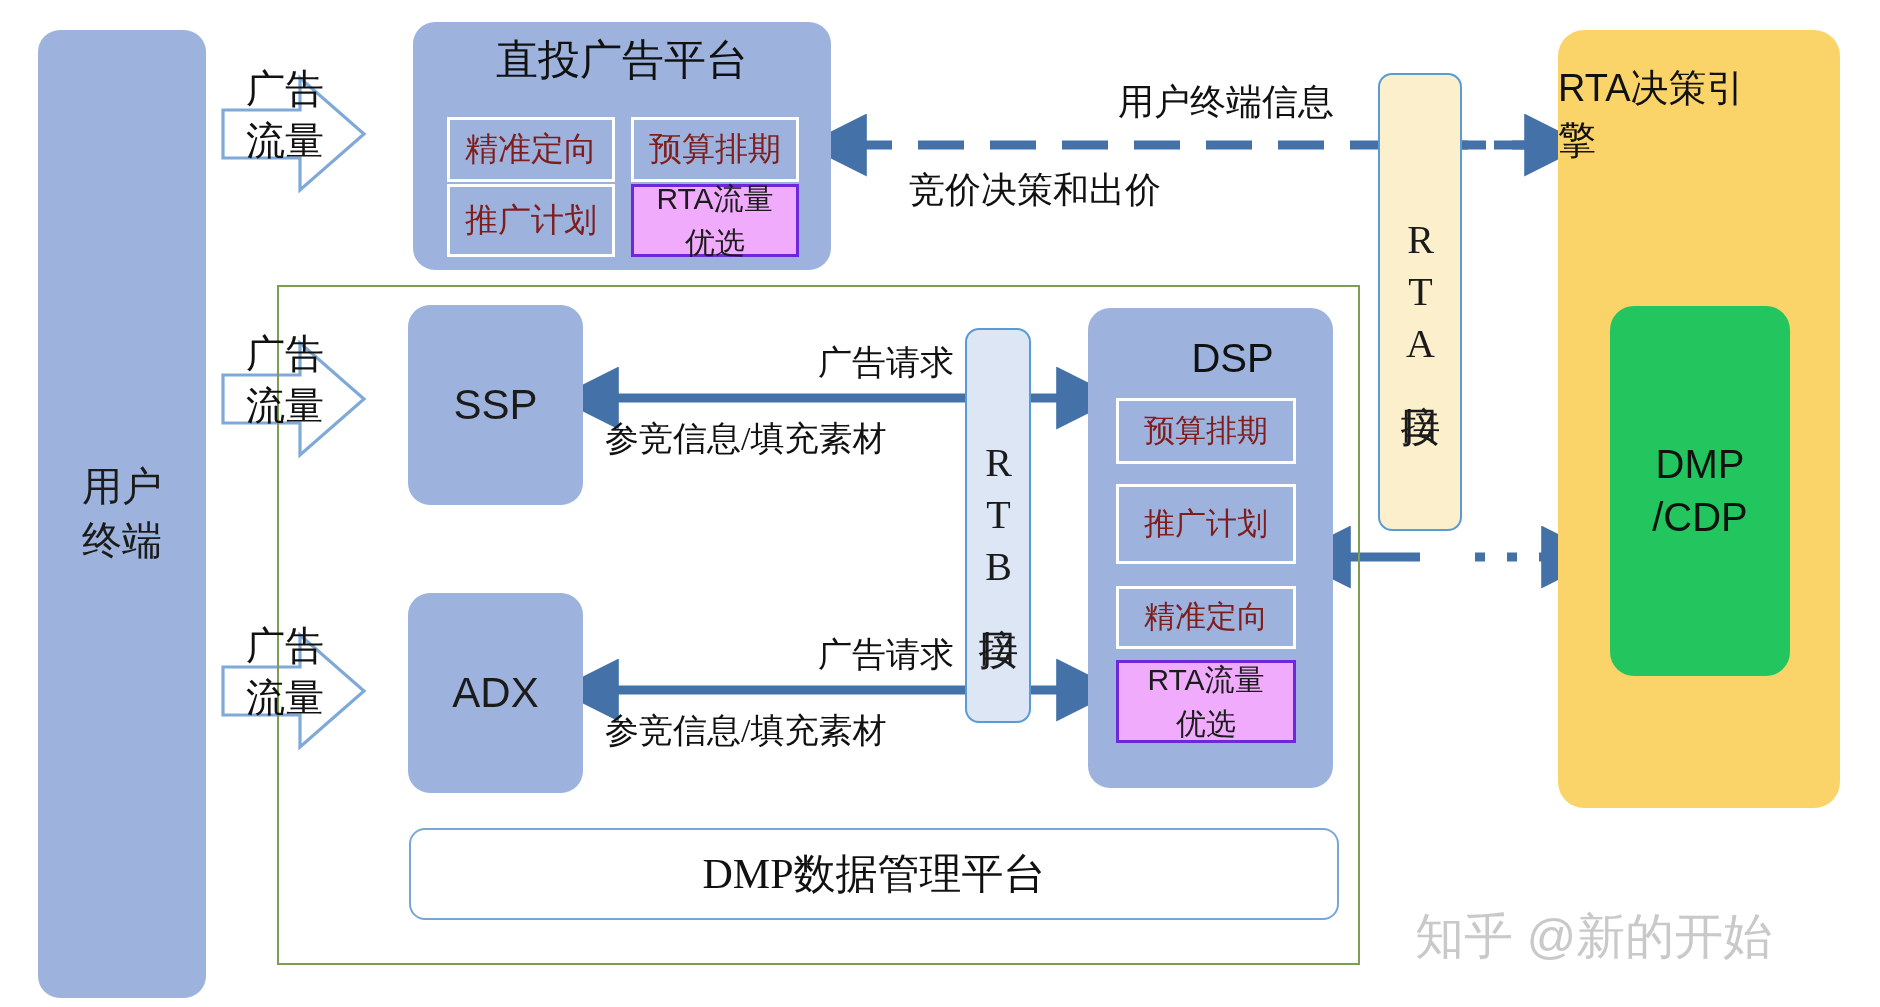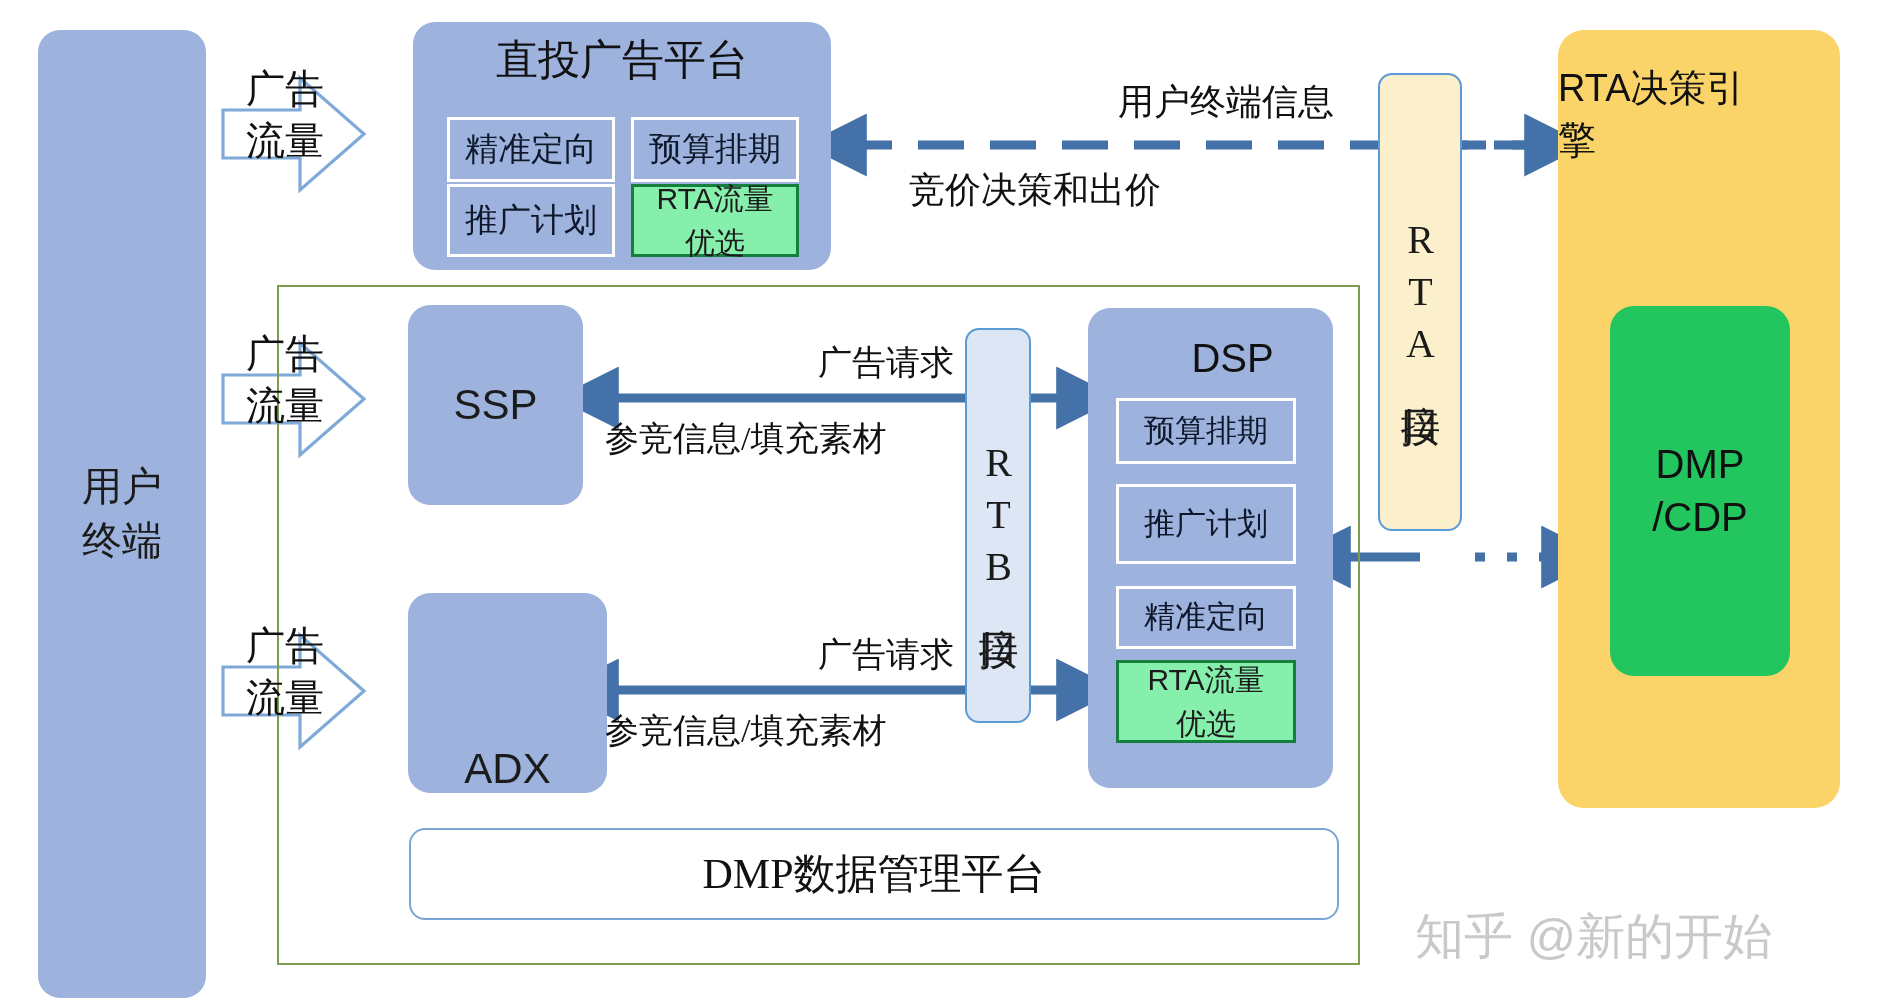--- a/index.html
+++ b/index.html
@@ -14,25 +14,25 @@
   
   .blue{
     background:#9DB3DE;border-radius:22px;color:#1b1b1b;
     display:flex;align-items:center;justify-content:center;text-align:center;
   }
   .blue.top{align-items:flex-start;}
 
   
   .cell{
     position:absolute;box-sizing:border-box;border:3px solid #ffffff;
-    color:#0f172a;display:flex;align-items:center;justify-content:center;
+    color:#7f1d1d;display:flex;align-items:center;justify-content:center;
     text-align:center;line-height:1.12;background:transparent;
   }
   .cell.gold{
-    background:#86efac;border:3px solid #15803d;color:#1b1b1b;gap:10px;
+    background:#f0abfc;border:3px solid #6d28d9;color:#1b1b1b;gap:10px;
   }
 
   
   .orange{
     background:#FBD469;border-radius:26px;color:#111;
     text-align:center;
   }
   .orange-inner{
     position:absolute;background:#22c55e;border-radius:24px;
     display:flex;align-items:center;justify-content:center;text-align:center;
@@ -160,21 +160,21 @@
     <div class="cell gold" style="left:218px;top:162px;width:168px;height:73px;font-size:30px;flex-direction:column;">
       <span>RTA流量</span>
       <span>优选</span>
     </div>
   </div>
 
   <div class="box blue" style="left:408px;top:305px;width:175px;height:200px;font-size:42px;">
     <span>SSP</span>
   </div>
 
-  <div class="box blue" style="left:408px;top:593px;width:199px;height:200px;font-size:42px;align-items:flex-end;">
+  <div class="box blue" style="left:408px;top:593px;width:175px;height:200px;font-size:42px;">
     <span>ADX</span>
   </div>
 
   <div class="box iface-blue" style="left:965px;top:328px;width:66px;height:395px;">
     <span class="vert-label cn" style="font-size:40px;font-family:'Liberation Serif','DejaVu Serif',serif;">RTB接口</span>
   </div>
 
   <div class="box blue top" style="left:1088px;top:308px;width:245px;height:480px;">
     <div class="txt" style="position:relative;left:0;top:28px;width:100%;text-align:center;font-size:40px;margin-left:44px;">DSP</div>
 

